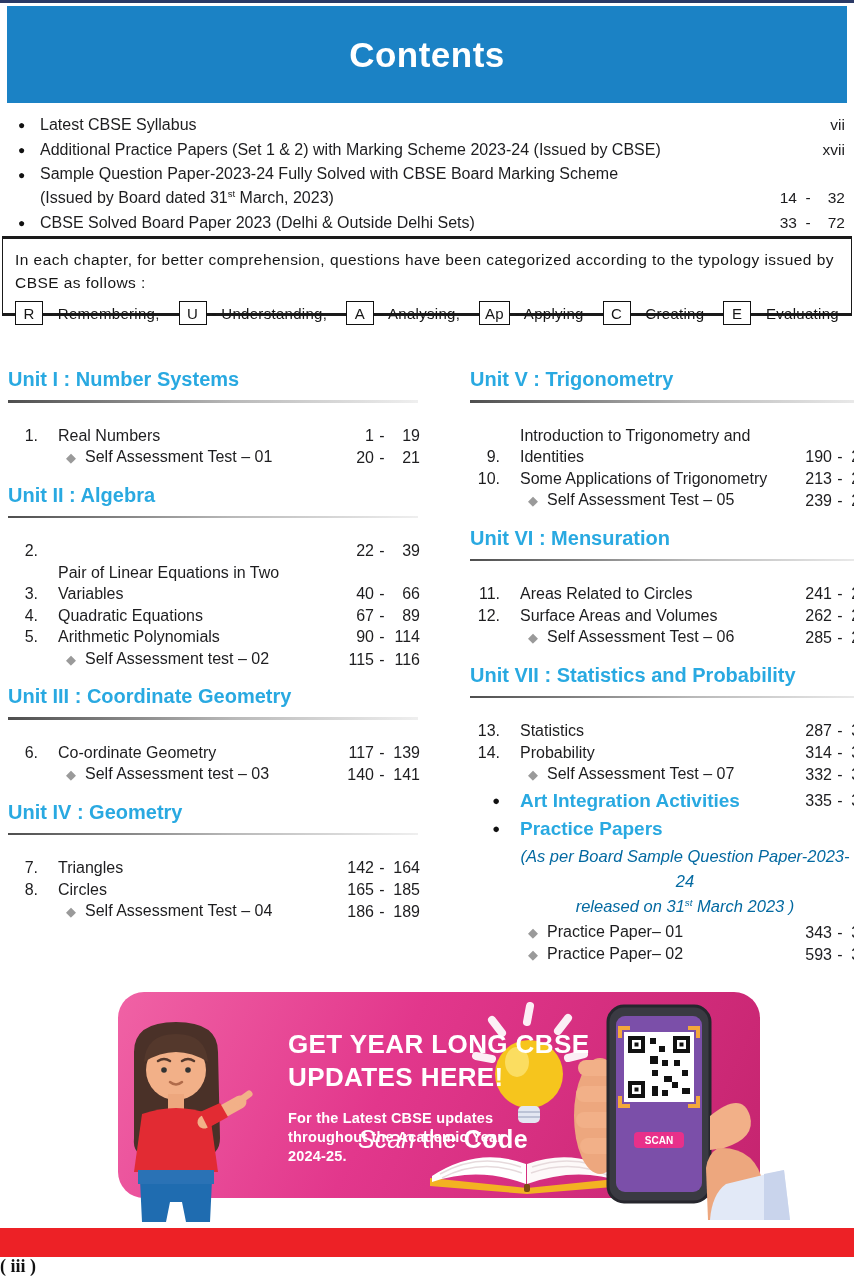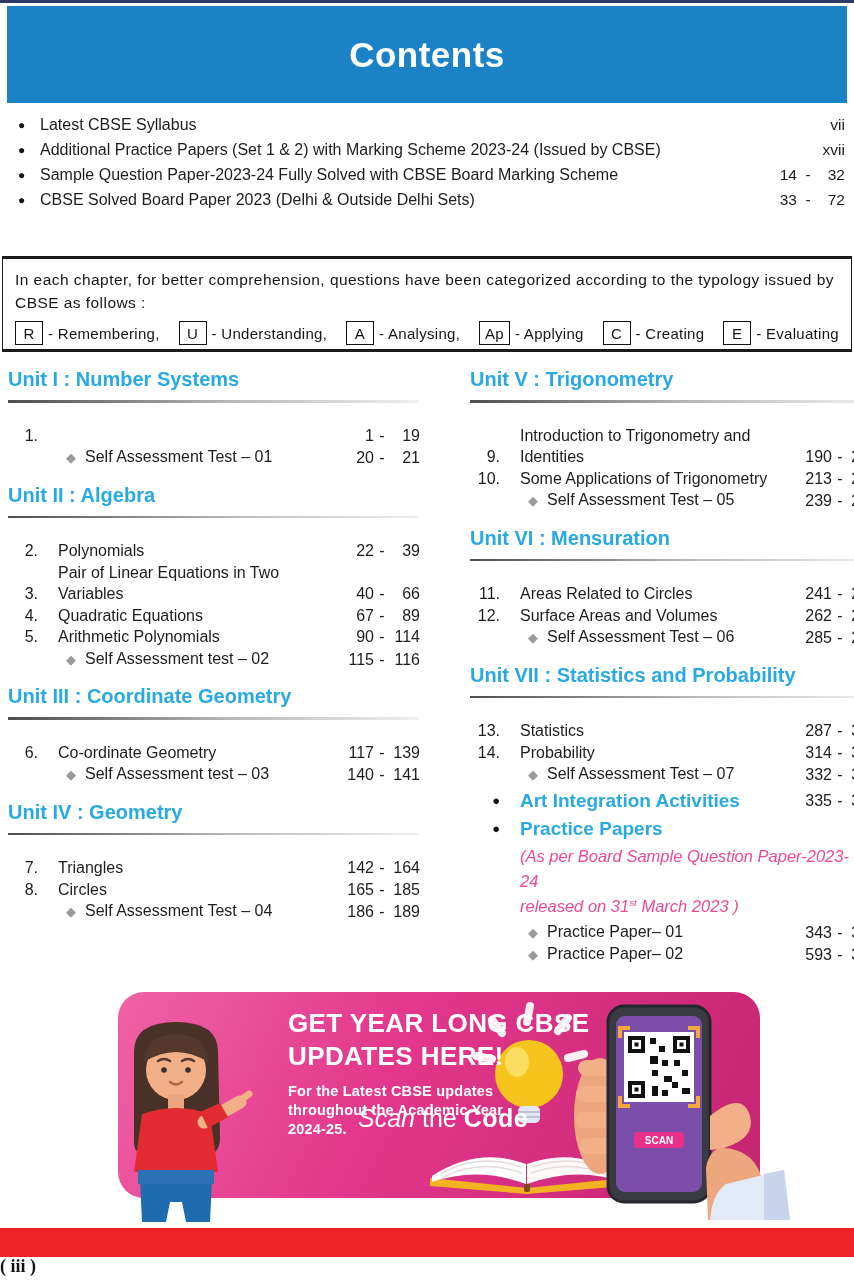--- a/index.html
+++ b/index.html
@@ -20,21 +20,21 @@
   .fm-item{display:flex;align-items:flex-end;line-height:24px;font-size:16px;}
   .fm-bullet{align-self:flex-start;width:22px;font-size:12px;color:#111;padding-top:1px;}
   .fm-text{flex:1;}
   .fm-pages{display:flex;white-space:pre;font-size:15.5px;}
   .fm-pages .p-start{width:34px;text-align:right;}
   .fm-pages .p-dash{width:22px;text-align:center;}
   .fm-pages .p-end{width:26px;text-align:right;}
   .fm-pages .p-single{width:82px;text-align:right;}
 
   
-  .typology-box{position:absolute;top:256px;left:2px;right:2px;height:96px;
+  .typology-box{position:absolute;top:236px;left:2px;right:2px;height:80px;
     border-top:3px solid #1a1a1a;border-bottom:3px solid #1a1a1a;
     border-left:1.5px solid #1a1a1a;border-right:1.5px solid #1a1a1a;
     padding:9px 12px 8px 12px;box-sizing:border-box;}
   .typology-intro{margin:0;font-size:15.5px;line-height:23px;letter-spacing:.45px;color:#161616;}
   .typology-items{display:flex;justify-content:space-between;align-items:center;margin-top:7px;}
   .typ-item{display:flex;align-items:center;font-size:15px;letter-spacing:.3px;color:#161616;white-space:nowrap;}
   .typ-code{display:inline-flex;align-items:center;justify-content:center;min-width:16px;height:22px;
     padding:0 5px;border:1.6px solid #111;margin-right:5px;font-size:15px;background:#fff;}
 
   
@@ -49,34 +49,34 @@
   .row .title{flex:1;max-width:264px;}
   .row .pages{display:flex;margin-left:auto;white-space:pre;}
   .pages .p-start{width:36px;text-align:right;}
   .pages .p-dash{width:16px;text-align:center;}
   .pages .p-end{width:30px;text-align:right;}
   .row.sub .title{display:flex;align-items:baseline;}
   .diamond{color:var(--diamond-gray,#9a9a9a);font-size:13px;margin:0 9px 0 8px;flex:none;}
   .row.special{line-height:26px;margin-top:1px;}
   .row.special .title{font-size:19px;font-weight:bold;color:var(--unit-heading-cyan,#29a9e1);max-width:300px;}
   .row.special .num .dot{font-size:13px;color:#111;}
-  .row.note .title{font-style:italic;font-size:16.5px;line-height:25px;max-width:330px;color:#ec4899;}
+  .row.note .title{font-style:italic;font-size:16.5px;line-height:25px;max-width:330px;color:#0369a1;text-align:center;}
   .row.note{margin:2px 0;}
 
   
   .banner{position:absolute;top:992px;left:118px;width:642px;height:206px;border-radius:26px;
     background:linear-gradient(115deg,#f062a5 0%,var(--banner-pink,#e2378c) 42%,#c5246f 100%);}
   .banner svg{position:absolute;overflow:visible;}
   .girl-svg{left:-16px;top:18px;width:150px;height:212px;}
   .bulb-svg{left:352px;top:8px;width:120px;height:140px;}
   .book-svg{left:306px;top:146px;width:207px;height:56px;}
   .phone-svg{left:440px;top:6px;width:240px;height:222px;}
-  .banner-text{position:absolute;left:170px;top:15px;color:#fff;}
+  .banner-text{position:absolute;left:170px;top:36px;color:#fff;}
   .banner-title{font-size:26px;font-weight:bold;line-height:33px;letter-spacing:.4px;}
-  .banner-sub{margin-top:9px;font-size:14.5px;font-weight:bold;line-height:19px;letter-spacing:.2px;}
+  .banner-sub{margin-top:15px;font-size:14.5px;font-weight:bold;line-height:19px;letter-spacing:.2px;}
   .banner-scan{position:absolute;left:70px;top:97px;font-size:25px;white-space:nowrap;}
   .banner-scan .sw1{font-style:italic;font-weight:400;}
   .banner-scan .sw2{font-weight:300;}
   .banner-scan .sw3{font-weight:800;letter-spacing:.5px;}
 
   
   .red-bar{position:absolute;top:1228px;left:0;right:0;height:29px;background:var(--footer-red,#ed2126);}
   .page-number{position:absolute;top:1256px;left:0;right:0;text-align:left;
     font-family:"Liberation Serif",serif;font-weight:bold;font-size:18px;color:#111;}
 </style>
@@ -103,20 +103,21 @@
         <span class="fm-bullet">●</span>
         <div class="fm-text">
           <div class="fm-line">Additional Practice Papers (Set 1 &amp; 2) with Marking Scheme 2023-24 (Issued by CBSE)</div>
         </div>
         <span class="fm-pages"><span class="p-single">xvii</span></span>
       </div>
       <div class="fm-item">
         <span class="fm-bullet">●</span>
         <div class="fm-text">
           <div class="fm-line">Sample Question Paper-2023-24 Fully Solved with CBSE Board Marking Scheme</div>
+          <div class="fm-line">(Issued by Board dated 31<sup>st</sup> March, 2023)</div>
         </div>
         <span class="fm-pages"><span class="p-start">14</span><span class="p-dash">-</span><span class="p-end">32</span></span>
       </div>
       <div class="fm-item">
         <span class="fm-bullet">●</span>
         <div class="fm-text">
           <div class="fm-line">CBSE Solved Board Paper 2023 (Delhi &amp; Outside Delhi Sets)</div>
         </div>
         <span class="fm-pages"><span class="p-start">33</span><span class="p-dash">-</span><span class="p-end">72</span></span>
       </div>
@@ -150,35 +151,35 @@
           <span class="typ-label">- Evaluating</span>
         </span>
       </div>
   </section>
 
   <div id="toc-left" class="toc-col left">
       <h2 class="unit-heading first">Unit I : Number Systems</h2>
       <div class="unit-rule"></div>
       <div class="row chapter">
         <span class="num">1.</span>
+        <span class="title">Real Numbers</span>
         <span class="pages"><span class="p-start">1</span><span class="p-dash">-</span><span class="p-end">19</span></span>
       </div>
       <div class="row sub">
         <span class="num"></span>
         <span class="title">
           <span class="diamond">◆</span>
           <span>Self Assessment Test – 01</span>
         </span>
         <span class="pages"><span class="p-start">20</span><span class="p-dash">-</span><span class="p-end">21</span></span>
       </div>
       <h2 class="unit-heading">Unit II : Algebra</h2>
       <div class="unit-rule"></div>
       <div class="row chapter">
         <span class="num">2.</span>
-        <span class="title">Polynomials</span>
         <span class="pages"><span class="p-start">22</span><span class="p-dash">-</span><span class="p-end">39</span></span>
       </div>
       <div class="row chapter">
         <span class="num">3.</span>
         <span class="title">Pair of Linear Equations in Two Variables</span>
         <span class="pages"><span class="p-start">40</span><span class="p-dash">-</span><span class="p-end">66</span></span>
       </div>
       <div class="row chapter">
         <span class="num">4.</span>
         <span class="title">Quadratic Equations</span>

